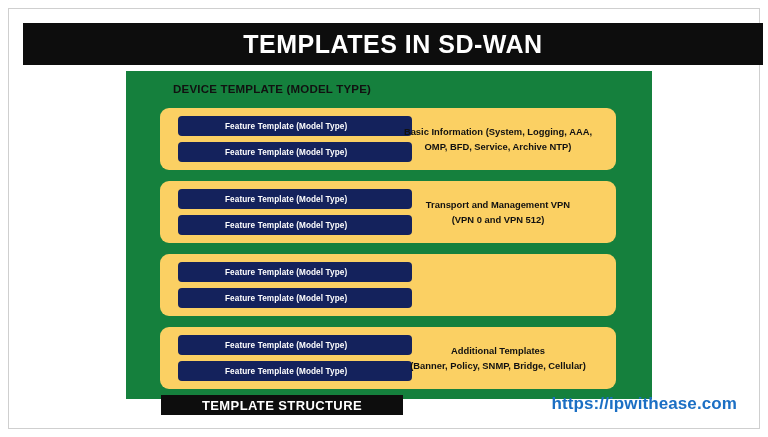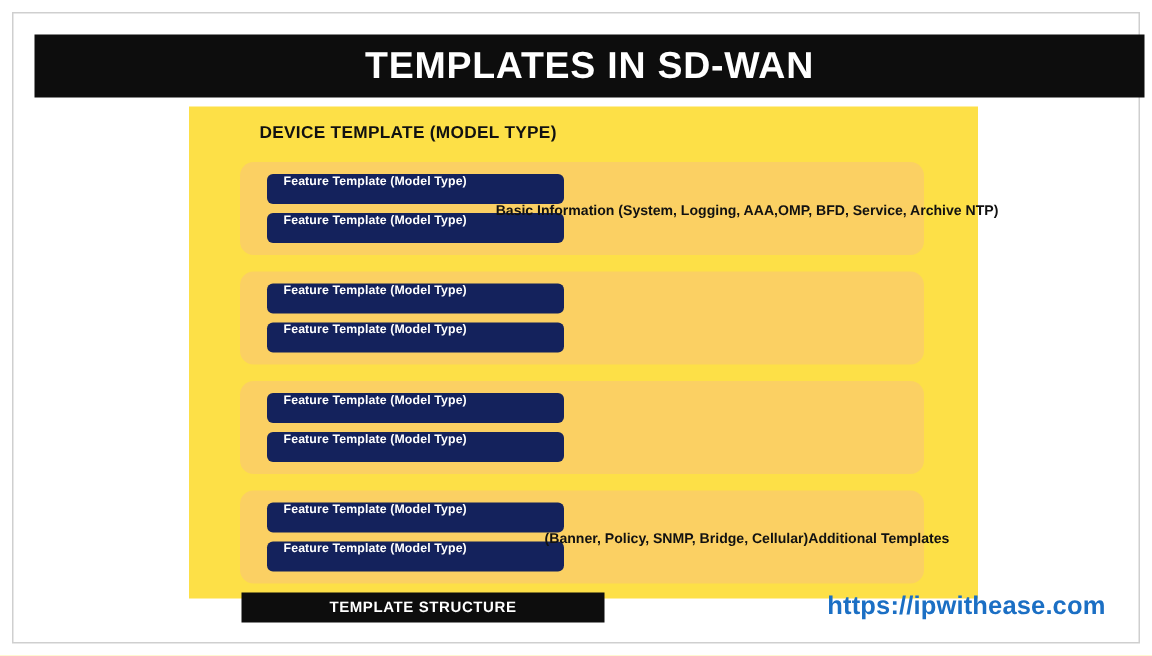--- a/index.html
+++ b/index.html
@@ -59,21 +59,21 @@
     pointer-events: none;
     white-space: nowrap;
     font-family: "Liberation Sans", sans-serif;
   }
   .device-panel {
     position: absolute;
     left: 117px;
     top: 62px;
     width: 526px;
     height: 328px;
-    background: #fde047;
+    background: #15803d;
     box-sizing: border-box;
   }
   .device-panel-title {
     position: absolute;
     left: 47px;
     top: 12px;
     font-size: 11.5px;
     font-weight: bold;
     color: #111111;
     letter-spacing: 0.2px;
@@ -99,40 +99,41 @@
     height: 50px;
   }
   .feature-box {
     position: absolute;
     left: 0;
     width: 198px;
     height: 20px;
     background: #14225c;
     border-radius: 4px;
     display: flex;
-    align-items: flex-start;
+    align-items: center;
+    padding-left: 36px;
   }
   .feature-box.first { top: 2px; }
   .feature-box.second { top: 28px; }
   .feature-label {
     color: #ffffff;
     font-size: 8.2px;
     font-weight: bold;
     margin-left: 11px;
     letter-spacing: 0.1px;
     white-space: nowrap;
   }
   .row-desc {
     position: absolute;
     left: 220px;
     top: 0;
     width: 236px;
     height: 62px;
     display: flex;
-    flex-direction: row;
+    flex-direction: column;
     align-items: center;
     justify-content: center;
     text-align: center;
   }
   .row-desc span {
     display: block;
     font-size: 9.4px;
     font-weight: bold;
     color: #111111;
     line-height: 15px;
@@ -144,21 +145,21 @@
     top: 386px;
     width: 242px;
     height: 20px;
     background: #0d0d0d;
     display: flex;
     align-items: center;
     justify-content: center;
   }
   .structure-bar span {
     color: #ffffff;
-    font-size: 10px;
+    font-size: 13px;
     font-weight: bold;
     letter-spacing: 0.4px;
   }
   .site-url {
     position: absolute;
     right: 22px;
     bottom: 14px;
     font-size: 17px;
     font-weight: bold;
     color: #1b6fc4;
@@ -197,20 +198,24 @@
 
       <div class="row row-2">
         <div class="feature-stack">
           <div class="feature-box first">
             <span class="feature-label">Feature Template (Model Type)</span>
           </div>
           <div class="feature-box second">
             <span class="feature-label">Feature Template (Model Type)</span>
           </div>
         </div>
+        <div class="row-desc">
+          <span>Transport  and Management  VPN</span>
+          <span>(VPN 0 and VPN 512)</span>
+        </div>
       </div>
 
       <div class="row row-3">
         <div class="feature-stack">
           <div class="feature-box first">
             <span class="feature-label">Feature Template (Model Type)</span>
           </div>
           <div class="feature-box second">
             <span class="feature-label">Feature Template (Model Type)</span>
           </div>
@@ -220,22 +225,22 @@
       <div class="row row-4">
         <div class="feature-stack">
           <div class="feature-box first">
             <span class="feature-label">Feature Template (Model Type)</span>
           </div>
           <div class="feature-box second">
             <span class="feature-label">Feature Template (Model Type)</span>
           </div>
         </div>
         <div class="row-desc">
+          <span>Additional  Templates</span>
           <span>(Banner, Policy, SNMP, Bridge, Cellular)</span>
-          <span>Additional  Templates</span>
         </div>
       </div>
     </div>
 
     <div class="structure-bar">
       <span>TEMPLATE STRUCTURE</span>
     </div>
 
     <div class="site-url">https://ipwithease.com</div>
 

